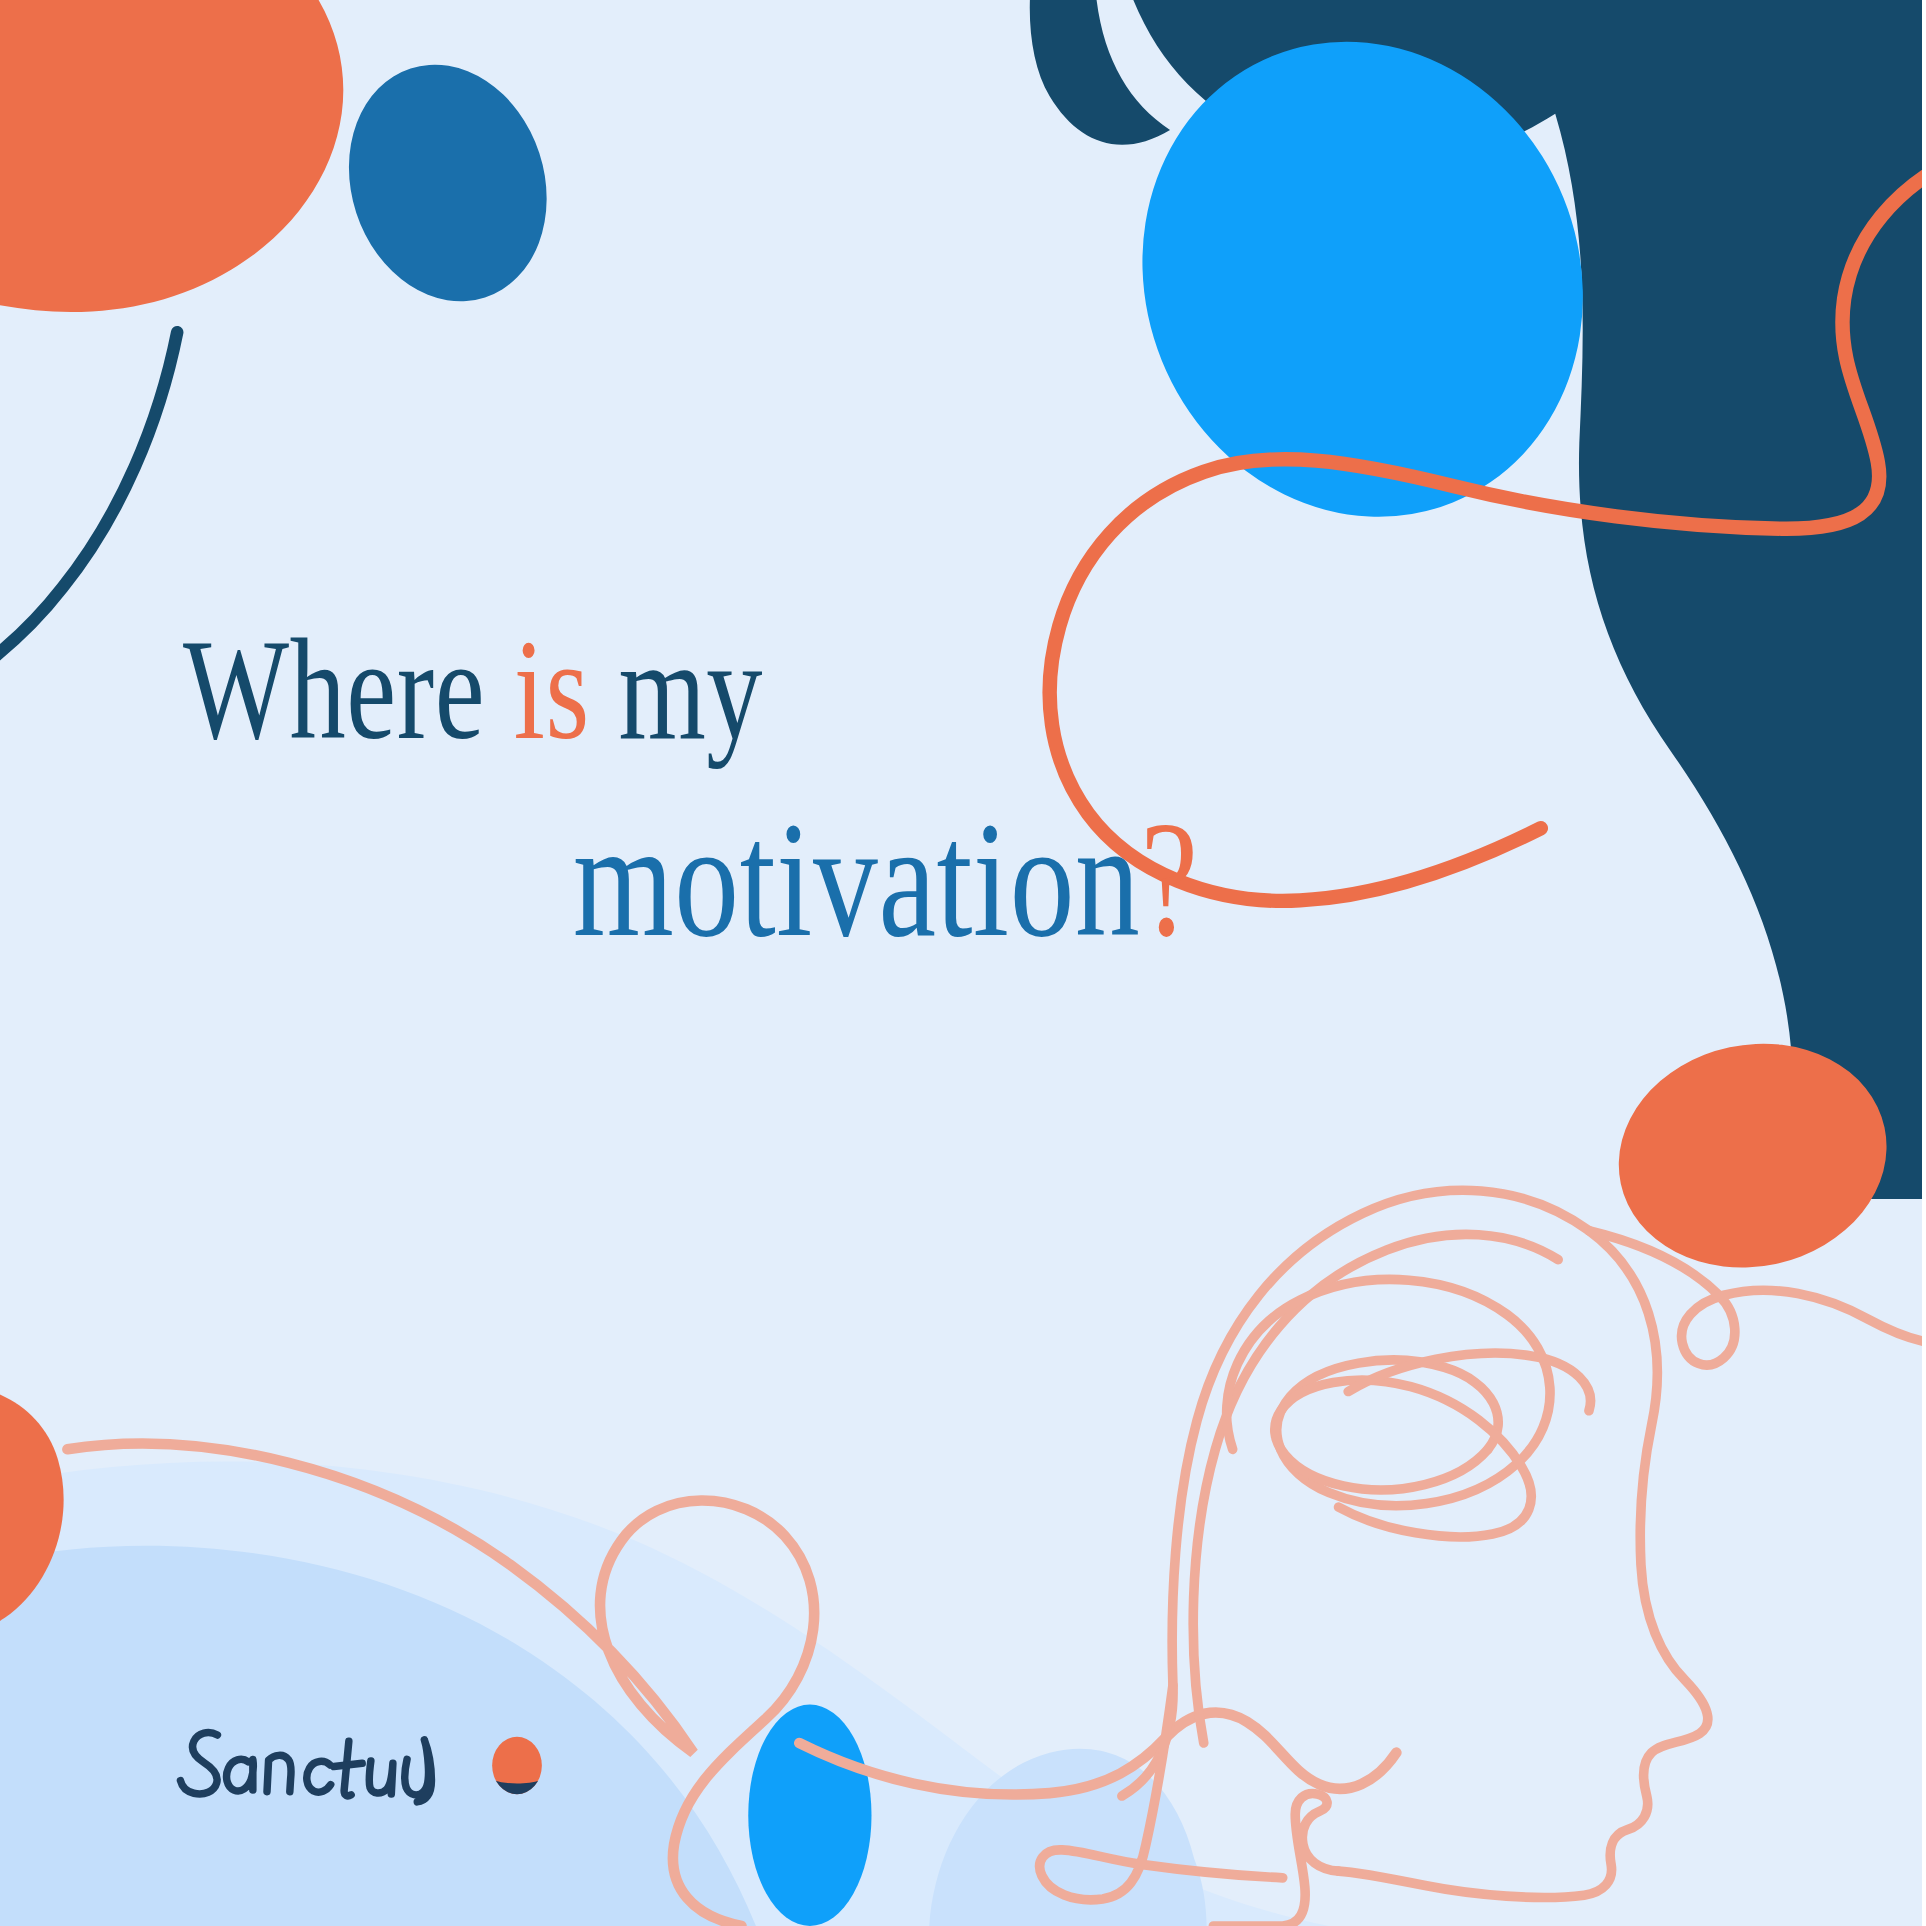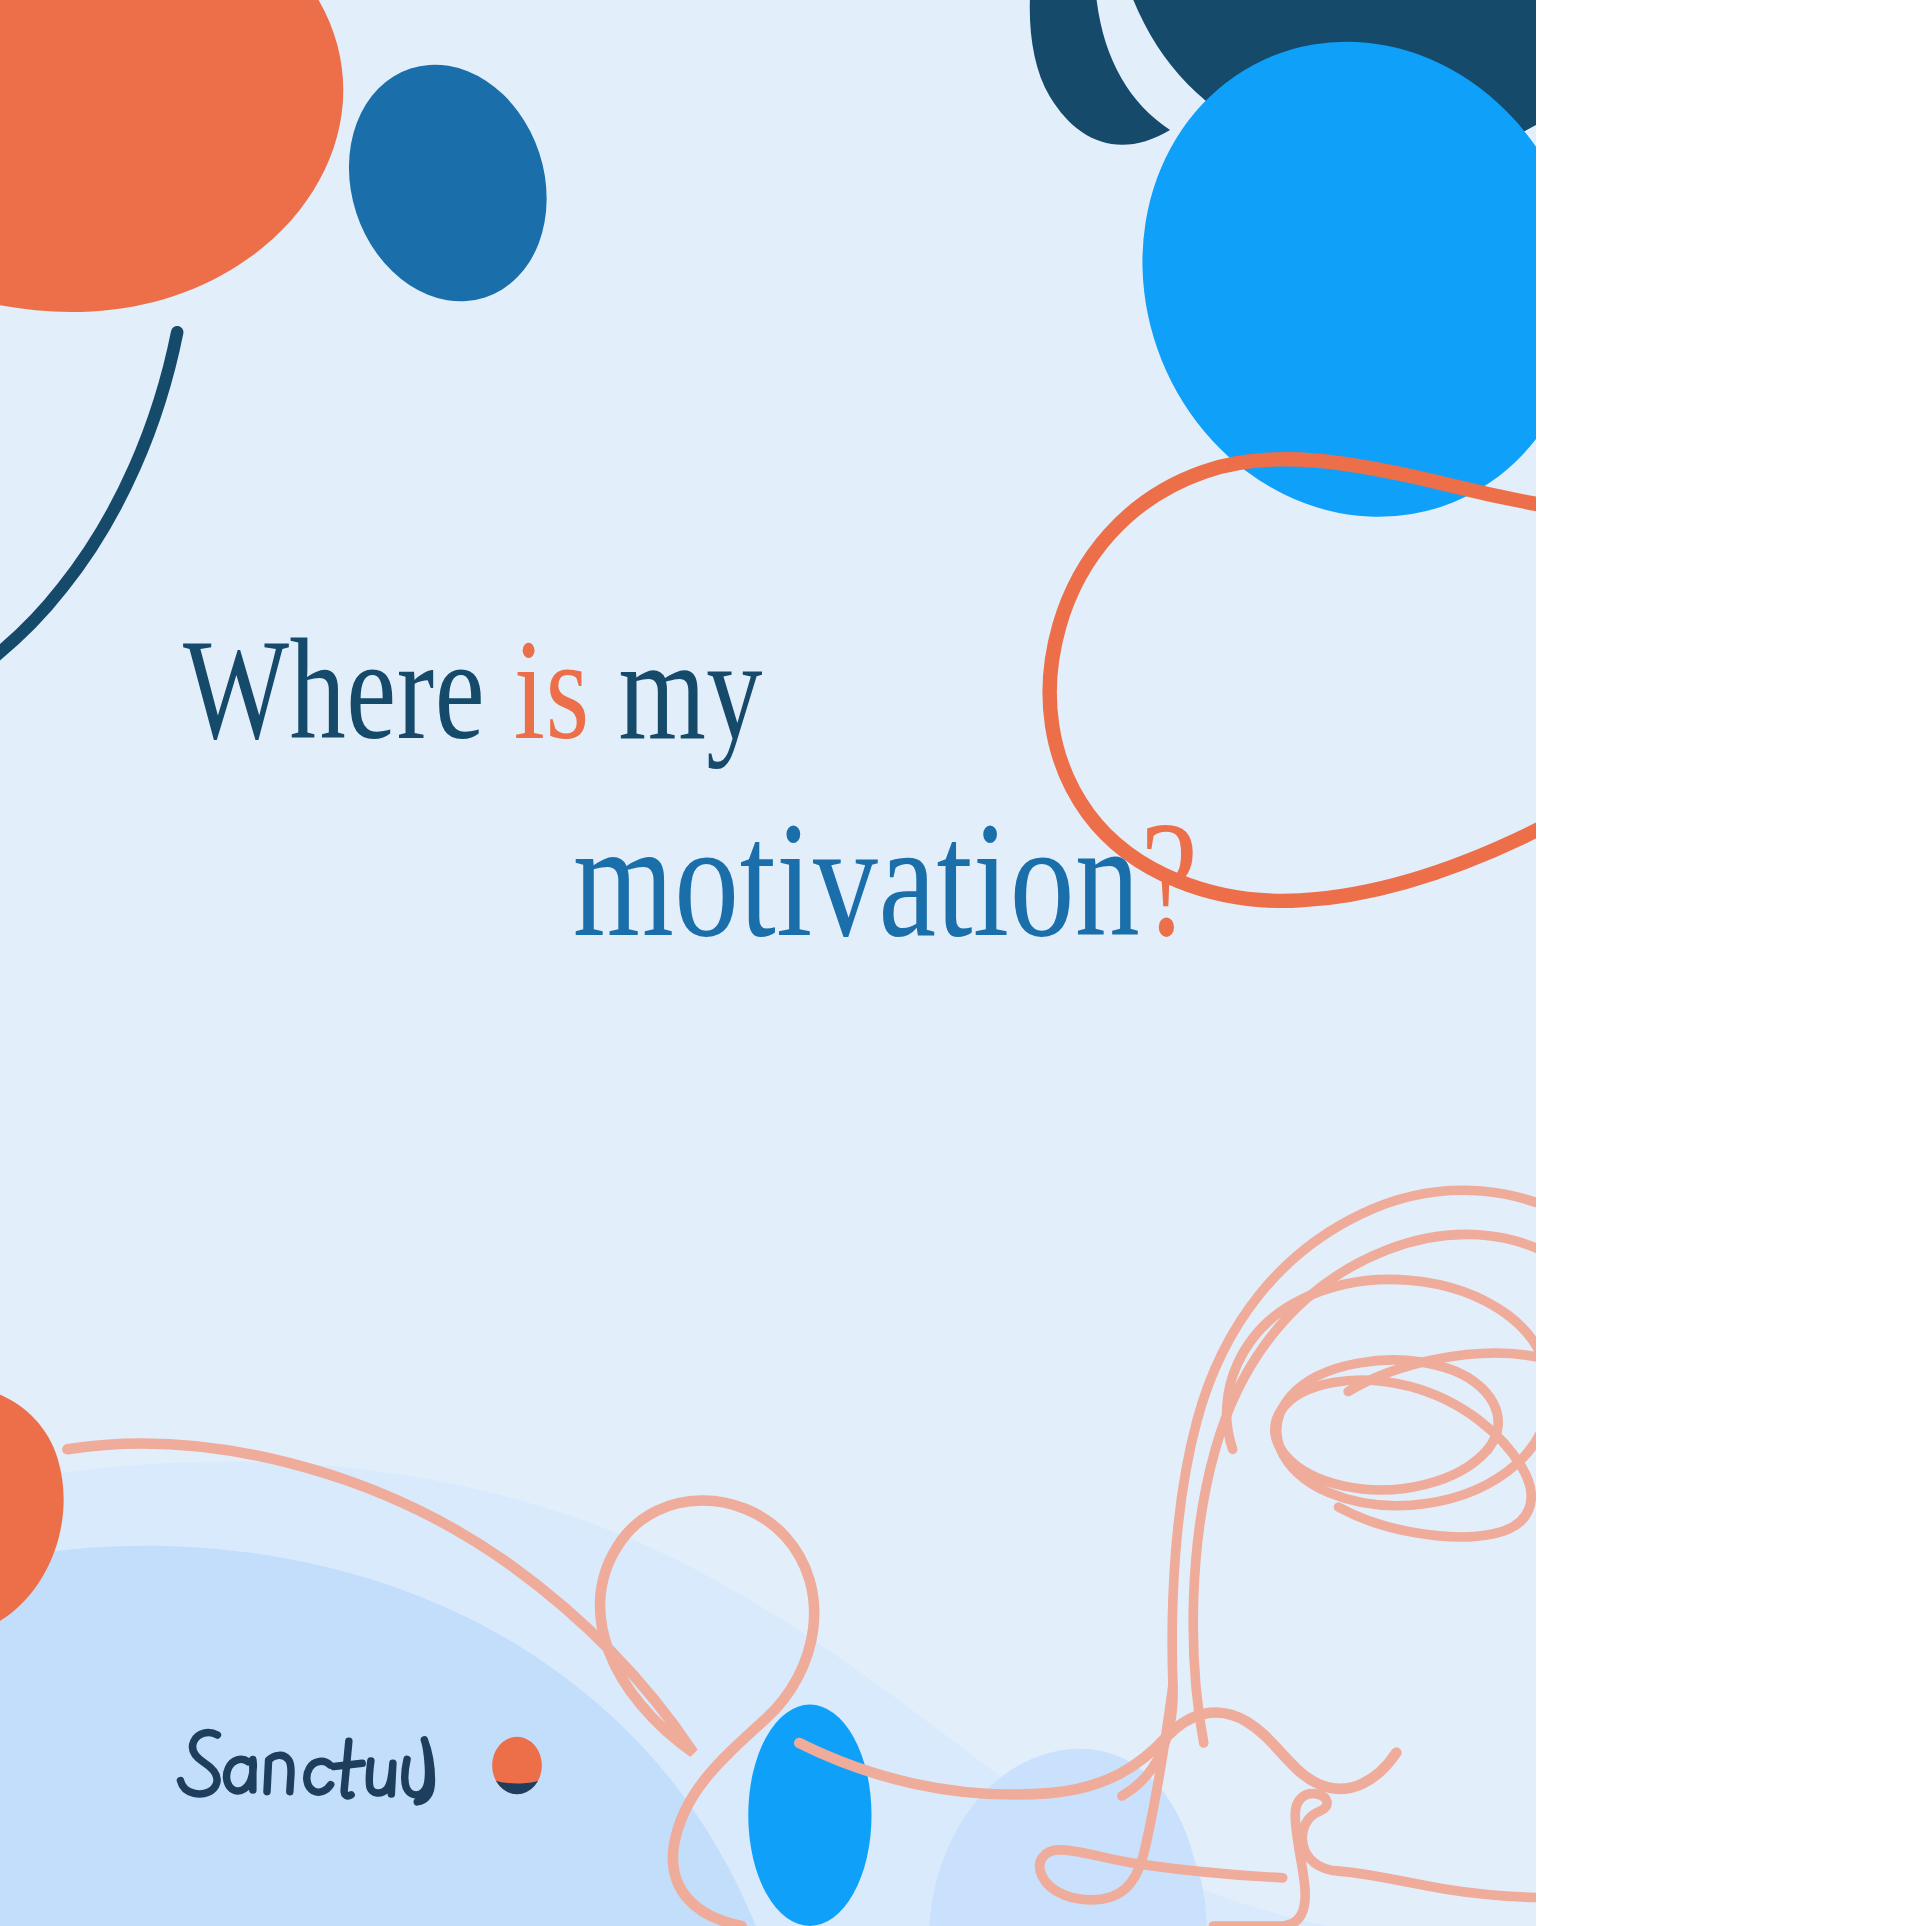--- a/index.html
+++ b/index.html
@@ -8,21 +8,21 @@
     padding: 0;
     background: #ffffff;
   }
   body {
     font-family: "Liberation Sans", sans-serif;
   }
 
   
   #poster {
     position: relative;
-    width: 1536px;
+    width: 1922px;
     height: 1926px;
     overflow: hidden;
     background: #E3EEFB;
   }
 
   #poster-svg {
     position: absolute;
     inset: 0;
     width: 1926px;
     height: 1926px;

